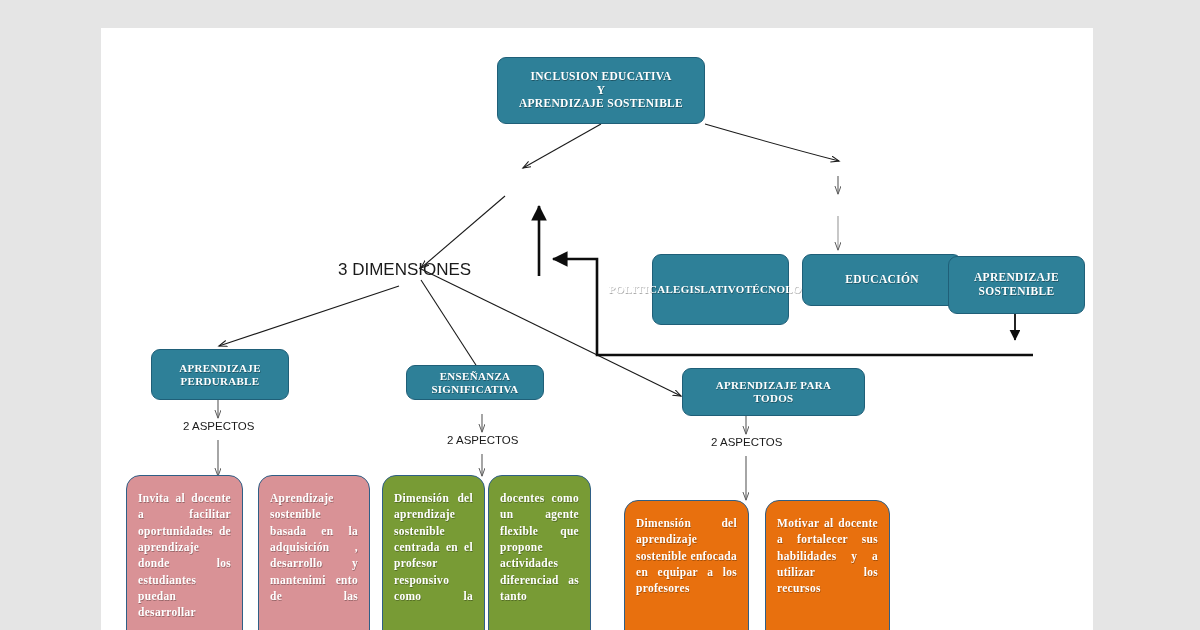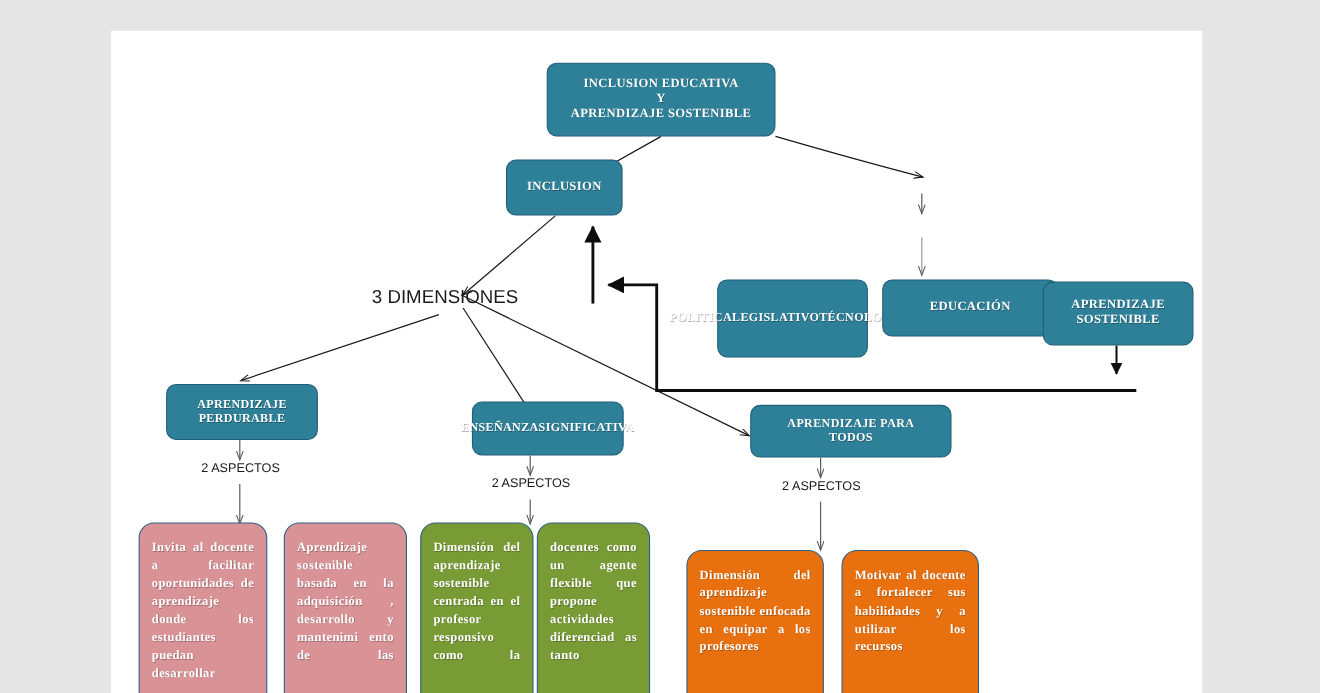--- a/index.html
+++ b/index.html
@@ -132,23 +132,20 @@
 
     <path d="M 438,248 L 438,178" fill="none" stroke="#0d0d0d" stroke-width="2.6" marker-end="url(#fatArrow)"></path>
   </svg>
 
   <div class="node teal" style="left:396px; top:29px; width:208px; height:67px; font-size:11.5px; flex-direction:column;">
     <span>INCLUSION EDUCATIVA</span>
     <span>Y</span>
     <span>APRENDIZAJE SOSTENIBLE</span>
   </div>
 
-  <div class="node teal" style="left:359px; top:117px; width:106px; height:51px; font-size:11.5px;">
-    <span>INCLUSION</span>
-  </div>
 
 
   <div class="node teal" style="left:551px; top:226px; width:137px; height:71px; font-size:11px; flex-direction:row;">
     <span>POLITICA</span>
     <span>LEGISLATIVO</span>
     <span>TÉCNOLOGICO</span>
   </div>
 
   <div class="node teal" style="left:701px; top:226px; width:160px; height:52px; font-size:11.5px;">
     <span>EDUCACIÓN</span>
@@ -159,21 +156,21 @@
     <span>SOSTENIBLE</span>
   </div>
 
   <div class="plainlabel" style="left:237px; top:232px; font-size:17px;">3  DIMENSIONES</div>
 
   <div class="node teal" style="left:50px; top:321px; width:138px; height:51px; font-size:11px; flex-direction:column;">
     <span>APRENDIZAJE</span>
     <span>PERDURABLE</span>
   </div>
 
-  <div class="node teal" style="left:328px; top:337px; width:138px; height:49px; font-size:11px; flex-direction:row;">
+  <div class="node teal" style="left:305px; top:337px; width:138px; height:35px; font-size:11px; flex-direction:column;">
     <span>ENSEÑANZA</span>
     <span>SIGNIFICATIVA</span>
   </div>
 
   <div class="node teal" style="left:581px; top:340px; width:183px; height:48px; font-size:11px; flex-direction:column;">
     <span>APRENDIZAJE PARA</span>
     <span>TODOS</span>
   </div>
 
   <div class="plainlabel" style="left:82px; top:392px; font-size:11.5px;">2 ASPECTOS</div>

